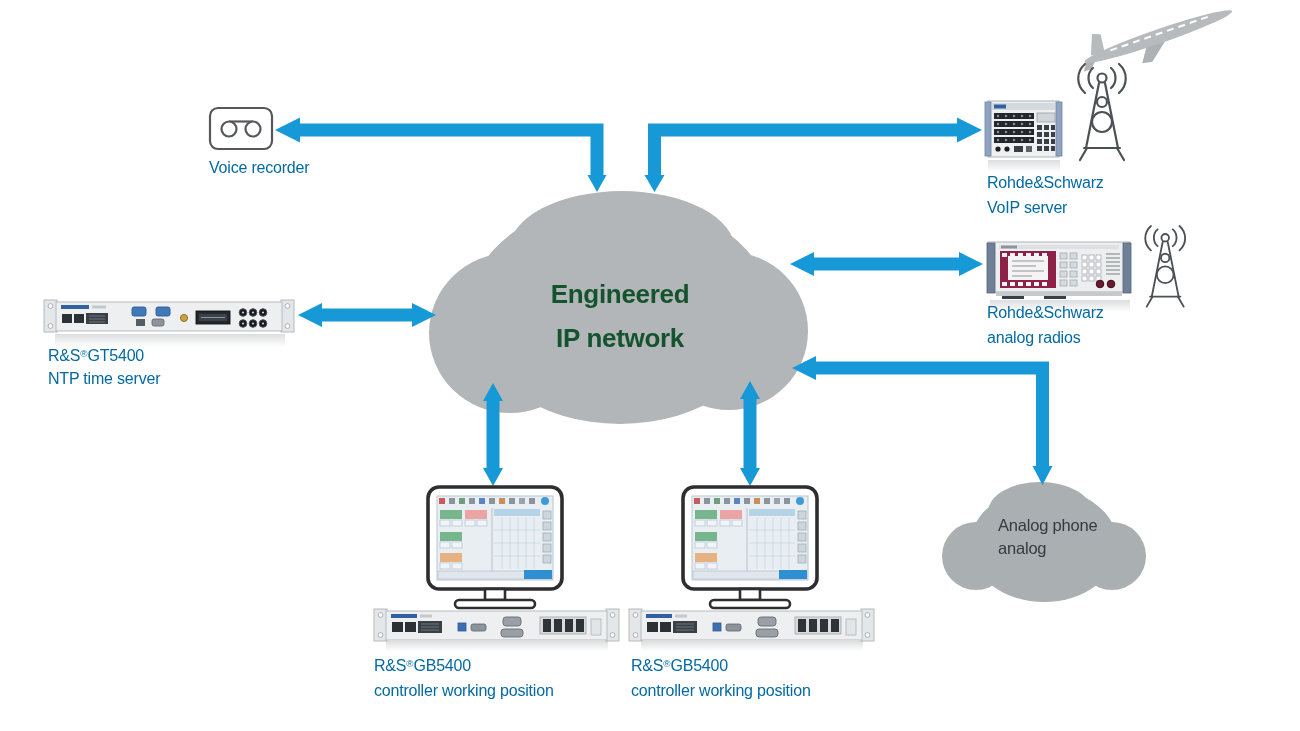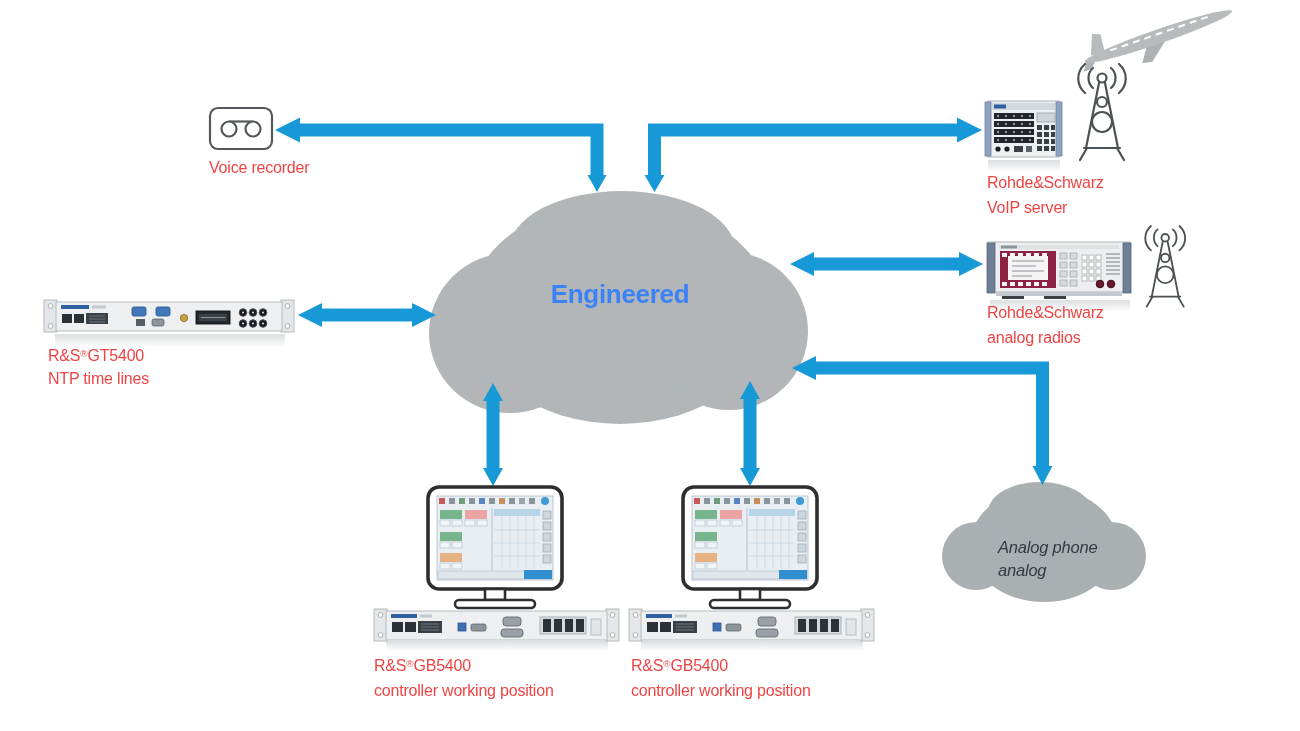--- a/index.html
+++ b/index.html
@@ -6,40 +6,40 @@
   .canvas{
     position:relative;
     width:1300px;height:731px;
     background:#ffffff;
     font-family:"Liberation Sans", sans-serif;
     overflow:hidden;
   }
   .canvas svg{position:absolute;left:0;top:0;}
   .lbl{
     position:absolute;
-    color:#ef4444;
+    color:#0369a1;
     font-size:16px;
     line-height:23px;
     letter-spacing:-0.2px;
     white-space:nowrap;
   }
   .reg{font-size:62%;vertical-align:0.45em;}
   .cloud-title{
     position:absolute;
     left:455px;top:272px;width:330px;
     text-align:center;
     font-size:26px;font-weight:bold;
-    line-height:44px;color:#3b82f6;
+    line-height:44px;color:#14532d;
     letter-spacing:-0.3px;
   }
   .small-cloud-label{
     position:absolute;
-    left:998px;top:536px;
+    left:998px;top:514px;
     font-size:16.5px;line-height:23px;
-    color:#343a3e;letter-spacing:-0.2px;font-style:italic;
+    color:#343a3e;letter-spacing:-0.2px;
   }
 </style>
 </head>
 <body>
 
 <div class="canvas">
 
 <svg width="1300" height="731" viewBox="0 0 1300 731">
   <defs>
     <linearGradient id="refl" x1="0" y1="0" x2="0" y2="1">
@@ -372,27 +372,28 @@
   </g>
   <g transform="translate(629,607)">
     <use href="#rack-gb"></use>
   </g>
   <rect x="386" y="641" width="222" height="10" fill="url(#refl)"></rect>
   <rect x="641" y="641" width="222" height="10" fill="url(#refl)"></rect>
 </svg>
 
   <div class="cloud-title">
     <div>Engineered</div>
+    <div>IP network</div>
   </div>
 
   <div class="lbl" style="left:209px;top:156px;">Voice recorder</div>
 
   <div class="lbl" style="left:48px;top:342px;">
     <div><span>R&amp;S</span><span class="reg">®</span><span>GT5400</span></div>
-    <div>NTP time lines</div>
+    <div>NTP time server</div>
   </div>
 
   <div class="lbl" style="left:987px;top:170px;line-height:25px;">
     <div>Rohde&amp;Schwarz</div>
     <div>VoIP server</div>
   </div>
 
   <div class="lbl" style="left:987px;top:300px;line-height:25px;">
     <div>Rohde&amp;Schwarz</div>
     <div>analog radios</div>

